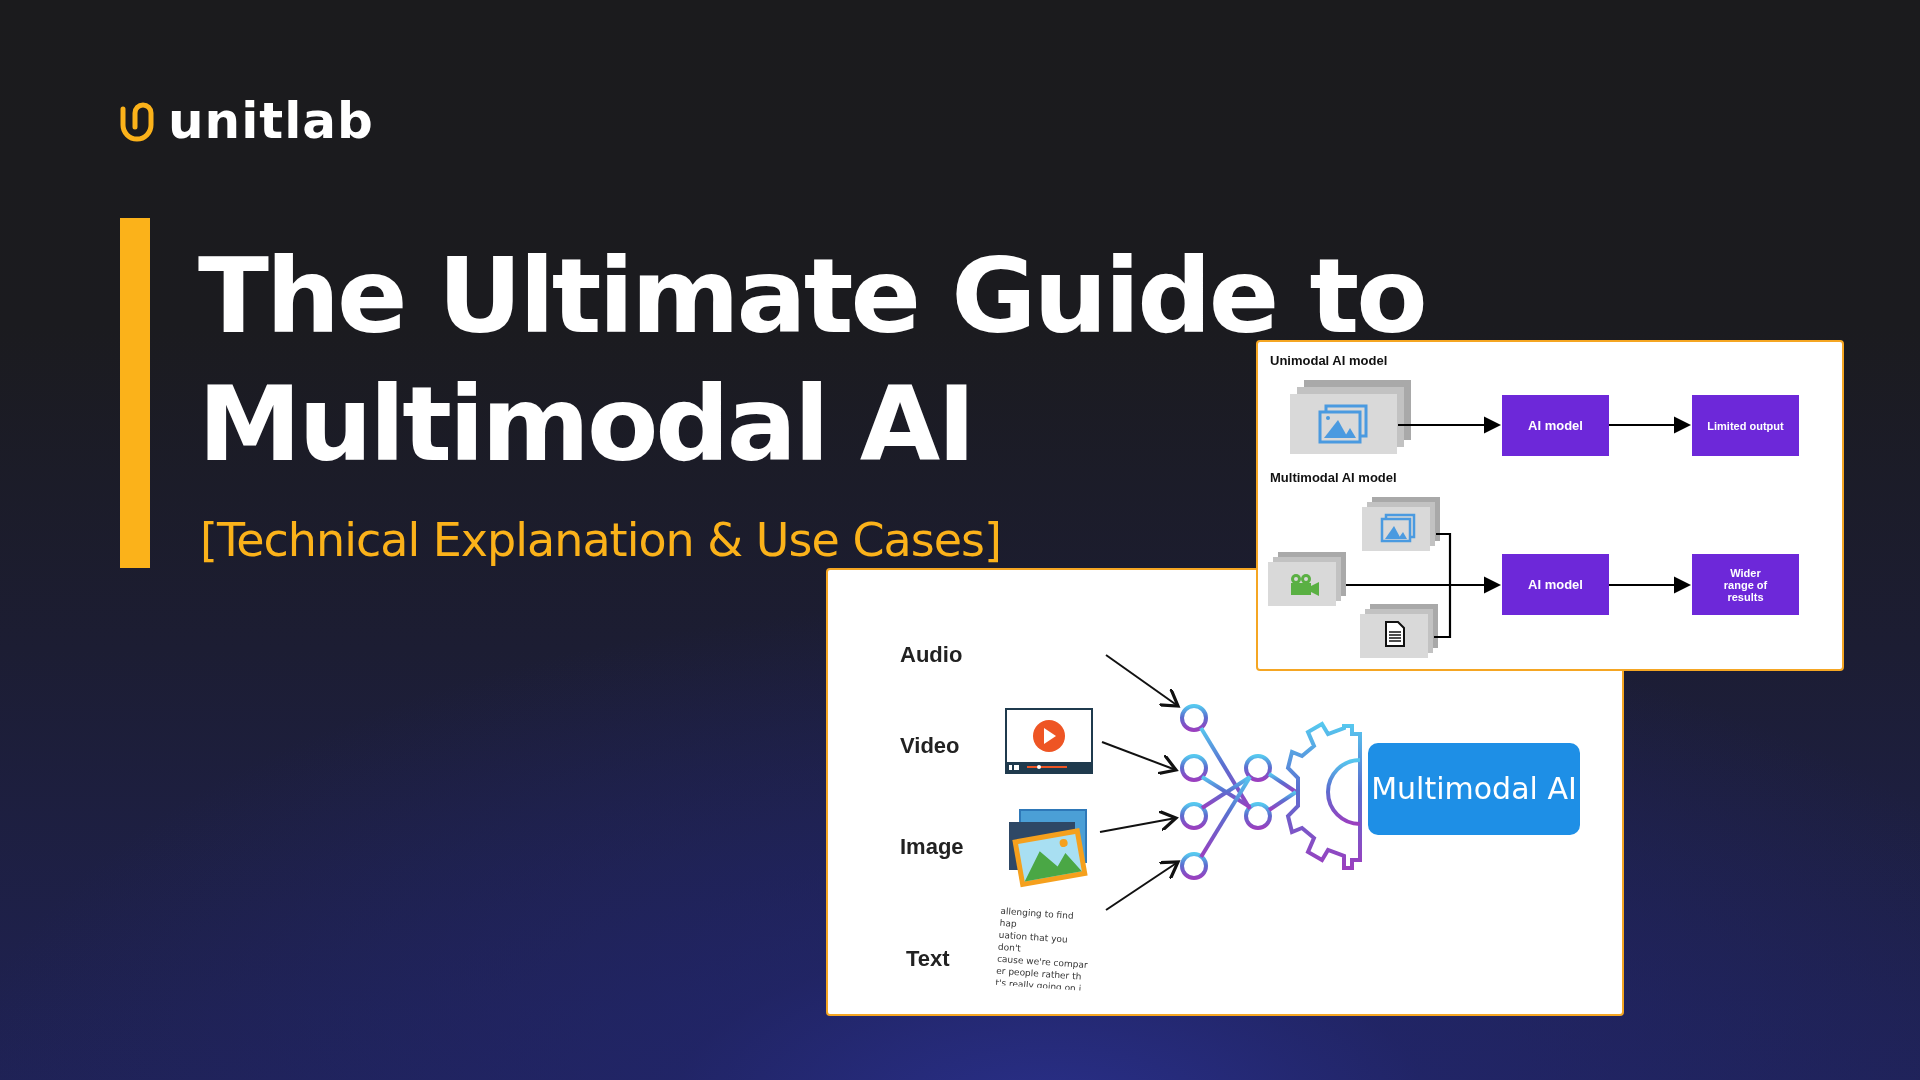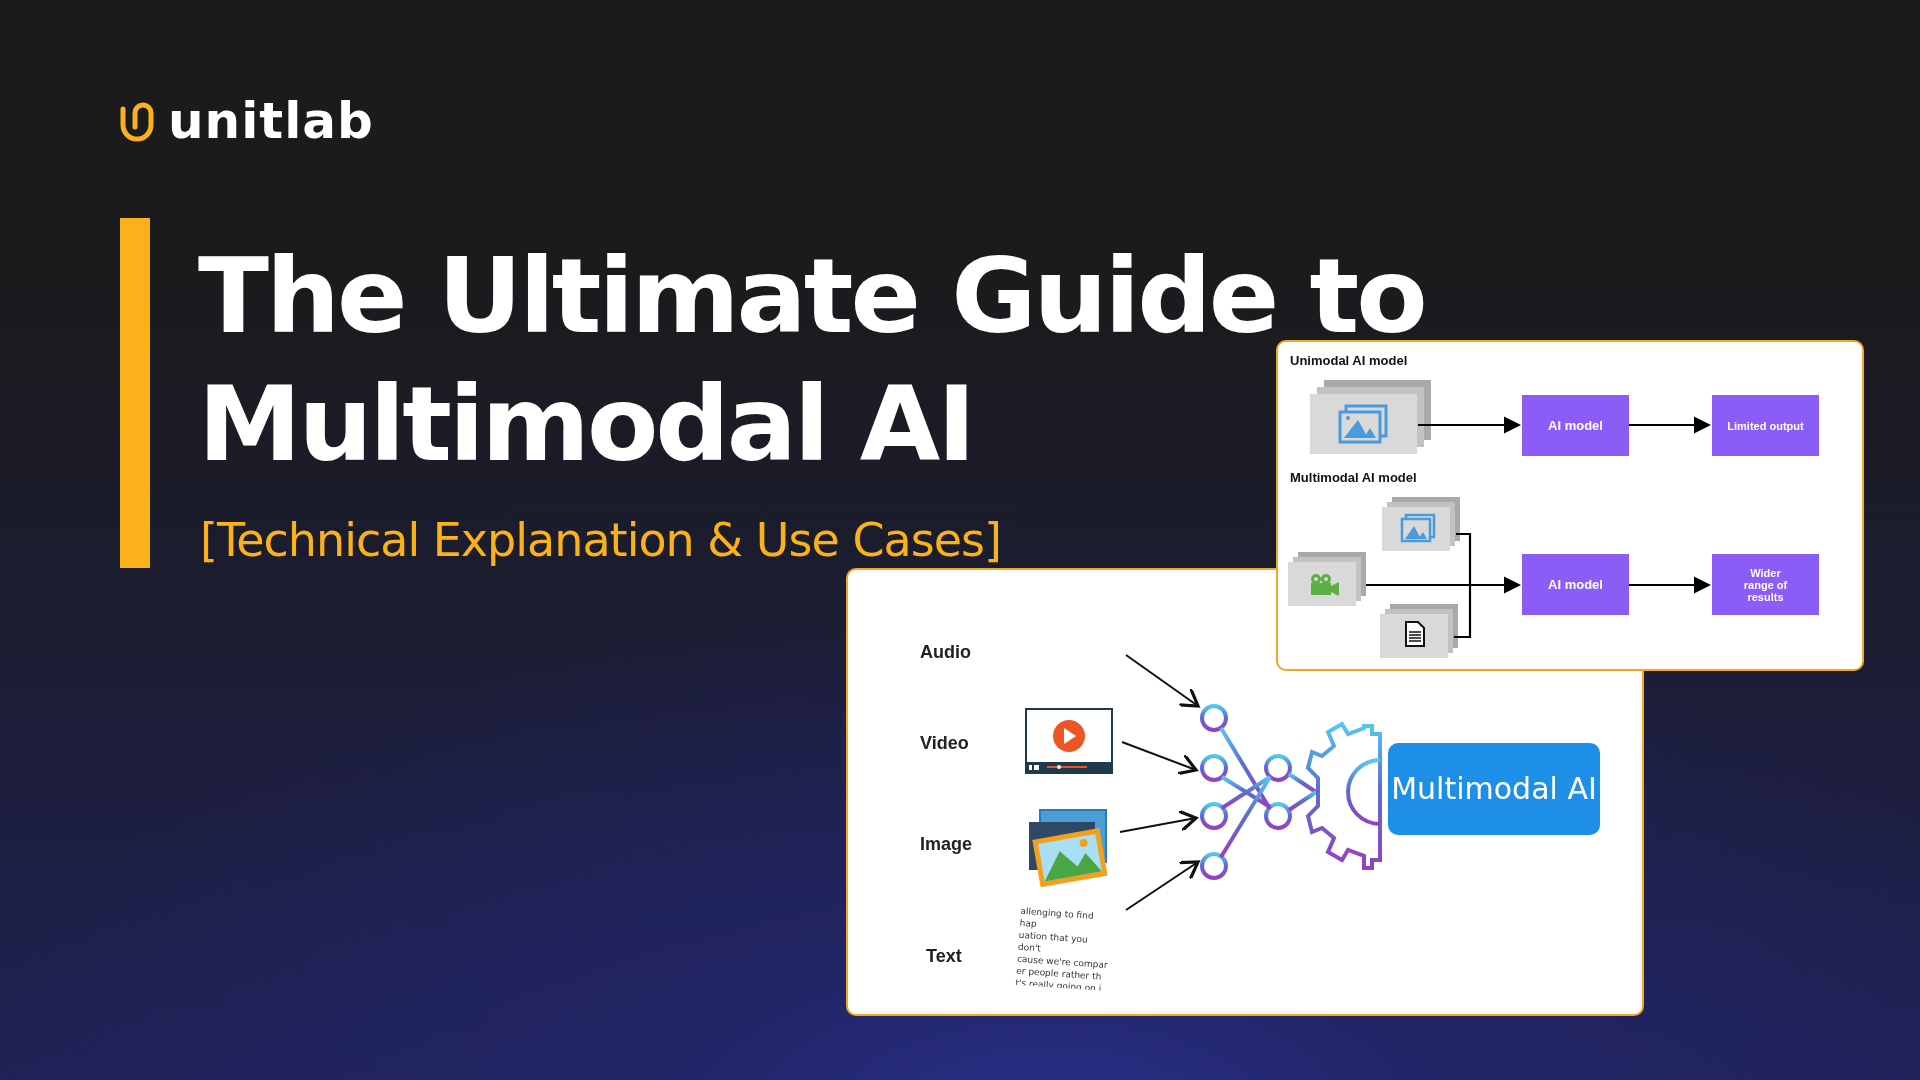--- a/index.html
+++ b/index.html
@@ -9,27 +9,27 @@
     background:
       radial-gradient(ellipse 1100px 520px at 1050px 1120px, rgba(42,48,140,0.95) 0%, rgba(34,38,110,0.7) 35%, rgba(27,29,60,0) 100%),
       linear-gradient(180deg, #1b1b1d 0%, #1b1b1f 30%, #1c1d33 60%, #1f2255 100%);
   }
   .logo { position:absolute; left:118px; top:96px; display:flex; align-items:center; gap:12px; }
   .logo-text { color:#ffffff; font-size:50px; font-weight:700; letter-spacing:1px; line-height:1; font-family:"DejaVu Sans", sans-serif; }
   .accent-bar { position:absolute; left:120px; top:218px; width:30px; height:350px; background:#fbb21a; }
   .title { position:absolute; left:198px; top:232px; color:#ffffff; font-family:"DejaVu Sans", sans-serif; font-weight:700; font-size:104px; line-height:128px; letter-spacing:-3px; margin:0; }
   .subtitle { position:absolute; left:200px; top:492px; color:#fbb21a; font-family:"DejaVu Sans", sans-serif; font-size:46px; line-height:56px; letter-spacing:-1px;margin-top:20px; }
 
-  .card { position:absolute; background:#ffffff; border:2px solid #f5a623; border-radius:10px; box-sizing:border-box; overflow:hidden;margin-left:20px; }
+  .card { position:absolute; background:#ffffff; border:2px solid #f5a623; border-radius:4px; box-sizing:border-box; overflow:hidden; }
   .card-bottom { left:826px; top:568px; width:798px; height:448px; }
   .card-top { left:1256px; top:340px; width:588px; height:331px; z-index:2; }
 
-  .mod-label { position:absolute; font-family:"Liberation Sans", sans-serif; font-weight:700; font-size:18px; color:#222; }
+  .mod-label { position:absolute; font-family:"Liberation Sans", sans-serif; font-weight:700; font-size:22px; color:#222; }
   .cap { position:absolute; font-family:"Liberation Sans", sans-serif; font-weight:700; font-size:13px; color:#111; }
-  .gbox { position:absolute; background:#8b5cf6; color:#fff; font-family:"Liberation Sans", sans-serif; font-weight:700; display:flex; align-items:center; justify-content:center; text-align:center; }
+  .gbox { position:absolute; background:#6d28d9; color:#fff; font-family:"Liberation Sans", sans-serif; font-weight:700; display:flex; align-items:center; justify-content:center; text-align:center; }
   .stack { position:absolute; }
   .stack .l { position:absolute; }
   .mm-pill { position:absolute; left:540px; top:173px; width:212px; height:92px; background:#1e8fe6; border-radius:10px; color:#fff; font-size:30px; line-height:40px; display:flex; align-items:center; justify-content:center; text-align:center; font-family:"DejaVu Sans", sans-serif; }
   svg { display:block; }
 </style>
 </head>
 <body>
 
 <div class="logo">
   <span>

